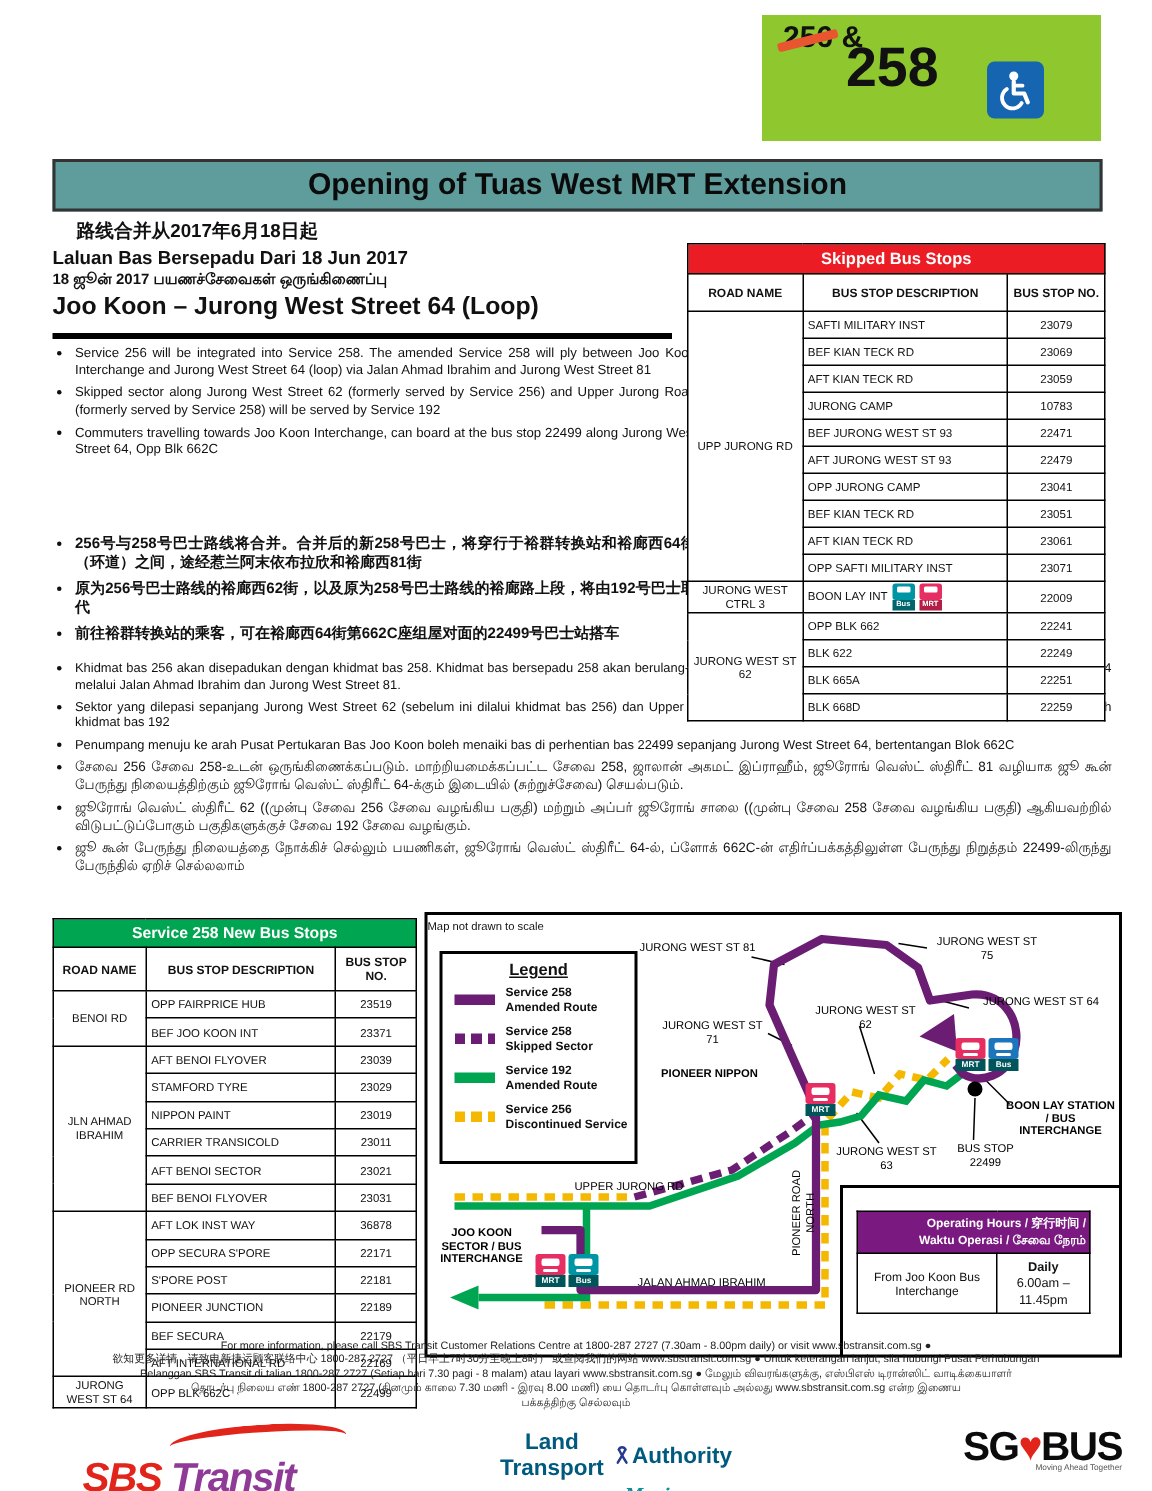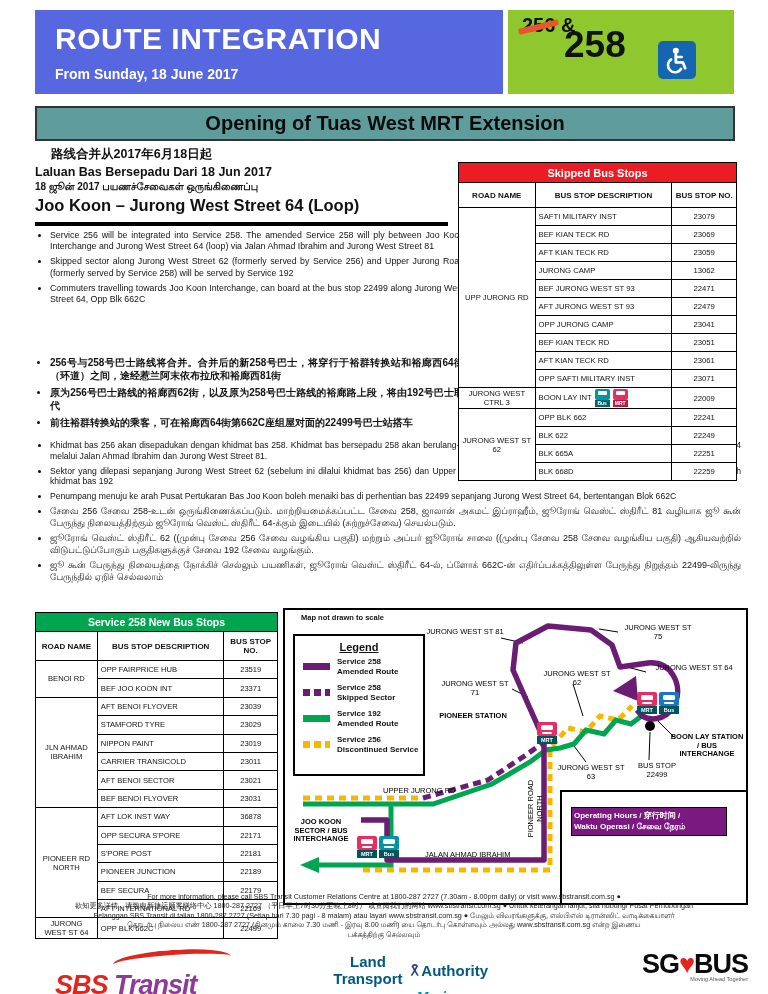--- a/index.html
+++ b/index.html
@@ -61,21 +61,21 @@
   
   .micon{display:inline-block;width:15px;margin-left:3px;vertical-align:middle;}
   .micon .mb{height:11px;border-radius:2px;position:relative;}
   .micon .mb::after{content:"";position:absolute;left:3px;right:3px;top:2px;height:4px;background:#fff;border-radius:1px;}
   .micon .ml{height:7px;color:#fff;font-size:5px;font-weight:bold;text-align:center;line-height:7px;}
   .ic-bus .mb{background:#0095A5;} .ic-bus .ml{background:#00666E;}
   .ic-mrt .mb{background:#E62E62;} .ic-mrt .ml{background:#B11F46;}
 
   
   .map{left:283px;top:608px;width:465px;height:297px;border:2px solid #000;box-sizing:border-box;background:#fff;}
-  .map-note{left:16px;top:3px;font-size:7.5px;font-weight:bold;}
+  .map-note{left:0;top:3px;font-size:7.5px;font-weight:normal;}
   .legend{left:8px;top:24px;width:132px;height:142px;border:2px solid #000;background:#fff;box-sizing:border-box;}
   .legend h3{margin:5px 0 4px 0;text-align:center;font-size:11px;text-decoration:underline;}
   .lg-row{display:flex;align-items:center;margin:0 0 7px 8px;}
   .lg-sw{width:27px;height:7px;margin-right:7px;flex:none;}
   .lg-txt{font-size:8px;font-weight:bold;line-height:9.5px;}
   .sw-p{background:#6B1D73;}
   .sw-pd{background:repeating-linear-gradient(90deg,#6B1D73 0 7px,transparent 7px 11px);}
   .sw-g{background:#00A551;}
   .sw-yd{background:repeating-linear-gradient(90deg,#F5B800 0 7px,transparent 7px 11px);}
   .maplbl{position:absolute;font-size:7.5px;line-height:8.6px;text-align:center;color:#000;}
@@ -90,21 +90,21 @@
   .sticon .mb::before{content:"";position:absolute;left:5px;right:5px;bottom:2px;height:2px;background:#fff;border-radius:1px;}
   .sticon .ml{height:8px;color:#fff;font-size:5.5px;font-weight:bold;text-align:center;line-height:8px;}
   .st-mrt .mb{background:#E62E62;} .st-mrt .ml{background:#00555A;}
   .st-bus .mb{background:#0095A5;} .st-bus .ml{background:#00555A;}
   .st-busblue .mb{background:#1C76BD;} .st-busblue .ml{background:#00555A;}
 
   
   .oh-panel{left:275px;top:180px;width:188px;height:115px;border:2px solid #000;background:#fff;box-sizing:border-box;}
   .oh{position:absolute;left:9px;top:15px;width:156px;border-collapse:collapse;}
   .oh td{border:1.5px solid #000;}
-  .oh .oh-hd{background:#7A1A80;color:#fff;font-size:8px;font-weight:bold;text-align:left;line-height:10.5px;padding:3px 2px;}
+  .oh .oh-hd{background:#7A1A80;color:#fff;font-size:8px;font-weight:bold;text-align:right;line-height:10.5px;padding:3px 2px;}
   .oh .oh-from{font-size:8px;text-align:center;width:88px;padding:4px 2px;}
   .oh .oh-time{font-size:8.5px;text-align:center;padding:3px 2px;line-height:11px;}
 
   
   .finfo{left:30px;top:892px;width:708px;text-align:center;font-size:7.2px;line-height:9.4px;color:#222;}
   .logo-sbs{left:55px;top:954px;width:190px;height:38px;}
   .sbs-arc{position:absolute;left:58px;top:-4px;width:118px;height:16px;border-top:5px solid #E1251B;border-radius:50%;transform:rotate(-4deg);}
   .sbs-txt{position:absolute;left:0;top:4px;font-size:27px;font-weight:bold;font-style:italic;letter-spacing:-1px;margin-top:12px;}
   .sbs-red{color:#E1251B;} .sbs-pur{color:#8E3A96;}
   .logo-lta{left:328px;top:953px;width:160px;text-align:center;color:#005A7F;}
@@ -114,24 +114,20 @@
   .logo-sg{left:592px;top:950px;width:156px;text-align:right;}
   .sg-main{font-size:27px;font-weight:bold;letter-spacing:-1px;color:#0b0b0b;line-height:28px;}
   .sg-heart{color:#E1251B;}
   .sg-tag{font-size:5.5px;color:#555;margin-top:-2px;}
 </style>
 </head>
 <body>
 
 <div class="page">
 
-  <div class="abs hdr-blue">
-    <div class="hdr-title">ROUTE INTEGRATION</div>
-    <div class="hdr-sub">From Sunday, 18 June 2017</div>
-  </div>
   <div class="abs hdr-green">
     <div class="svc-old"><span class="struck">256</span> <span>&amp;</span></div>
     <div class="svc-new">258</div>
     <div class="wc">
       <svg width="28" height="28" viewBox="0 0 24 24">
         <circle cx="11" cy="4" r="2.6" fill="#fff"></circle>
         <path d="M11 7 L11 14 L17 14 L19 19" stroke="#fff" stroke-width="2.4" fill="none" stroke-linecap="round" stroke-linejoin="round"></path>
         <path d="M11 9.5 L16 9.5" stroke="#fff" stroke-width="2.2" stroke-linecap="round"></path>
         <path d="M7 11.5 A 6 6 0 1 0 15.5 19.5" stroke="#fff" stroke-width="2.2" fill="none" stroke-linecap="round"></path>
       </svg>
@@ -191,21 +187,21 @@
           <tr>
             <td class="desc">BEF KIAN TECK RD</td>
             <td class="num">23069</td>
           </tr>
           <tr>
             <td class="desc">AFT KIAN TECK RD</td>
             <td class="num">23059</td>
           </tr>
           <tr>
             <td class="desc">JURONG CAMP</td>
-            <td class="num">13062</td>
+            <td class="num">10783</td>
           </tr>
           <tr>
             <td class="desc">BEF JURONG WEST ST 93</td>
             <td class="num">22471</td>
           </tr>
           <tr>
             <td class="desc">AFT JURONG WEST ST 93</td>
             <td class="num">22479</td>
           </tr>
           <tr>
@@ -384,21 +380,21 @@
         <span class="lg-sw sw-yd"></span>
         <span class="lg-txt"><span>Service 256</span><br><span>Discontinued Service</span></span>
       </div>
     </div>
 
     <div class="maplbl" style="left:130px;top:18px;width:100px">JURONG WEST ST 81</div>
     <div class="maplbl" style="left:336px;top:14px;width:74px">JURONG WEST ST 75</div>
     <div class="maplbl" style="left:366px;top:54px;width:86px">JURONG WEST ST 64</div>
     <div class="maplbl" style="left:152px;top:70px;width:76px">JURONG WEST ST 71</div>
     <div class="maplbl" style="left:256px;top:60px;width:72px">JURONG WEST ST 62</div>
-    <div class="maplbl bold" style="left:148px;top:102px;width:80px">PIONEER STATION</div>
+    <div class="maplbl bold" style="left:148px;top:102px;width:80px">PIONEER NIPPON</div>
     <div class="maplbl" style="left:272px;top:154px;width:68px">JURONG WEST ST 63</div>
     <div class="maplbl" style="left:342px;top:152px;width:60px">BUS STOP 22499</div>
     <div class="maplbl bold" style="left:384px;top:123px;width:76px">BOON LAY STATION / BUS INTERCHANGE</div>
     <div class="maplbl nowrap" style="left:98px;top:177px">UPPER JURONG RD</div>
     <div class="maplbl nowrap" style="left:140px;top:241px">JALAN AHMAD IBRAHIM</div>
     <div class="maplbl rot" style="left:218px;top:190px;width:66px">PIONEER ROAD NORTH</div>
     <div class="maplbl bold" style="left:0px;top:208px;width:72px">JOO KOON SECTOR / BUS INTERCHANGE</div>
 
     <div class="sticon st-mrt" style="left:252px;top:112px">
         <div class="mb"></div>
@@ -422,20 +418,27 @@
       </div>
 
     <div class="abs oh-panel">
       <table class="oh">
         <tbody>
             <tr>
               <td class="oh-hd" colspan="2">
           <span>Operating Hours / 穿行时间 /</span><br><span>Waktu Operasi / சேவை நேரம்</span>
         </td>
             </tr>
+        <tr>
+          <td class="oh-from">From Joo Koon Bus Interchange</td>
+          <td class="oh-time">
+            <span class="bold">Daily</span><br>
+            <span>6.00am – 11.45pm</span>
+          </td>
+        </tr>
       </tbody>
         </table>
     </div>
   </div>
 
   <div class="abs finfo">
       <div>For more information, please call SBS Transit Customer Relations Centre at 1800-287 2727 (7.30am - 8.00pm daily) or visit www.sbstransit.com.sg  ●</div>
       <div>欲知更多详情，请致电新捷运顾客联络中心 1800-287 2727 （平日早上7时30分至晚上8时） 或查阅我们的网站 www.sbstransit.com.sg ● Untuk keterangan lanjut, sila hubungi Pusat Perhubungan</div>
       <div>Pelanggan SBS Transit di talian 1800-287 2727 (Setiap hari 7.30 pagi - 8 malam) atau layari www.sbstransit.com.sg ● மேலும் விவரங்களுக்கு, எஸ்பிஎஸ் டிரான்ஸிட் வாடிக்கையாளர்</div>
       <div>தொடர்பு நிலைய எண் 1800-287 2727 (தினமும் காலை 7.30 மணி - இரவு 8.00 மணி) யை தொடர்பு கொள்ளவும் அல்லது www.sbstransit.com.sg என்ற இணைய</div>

